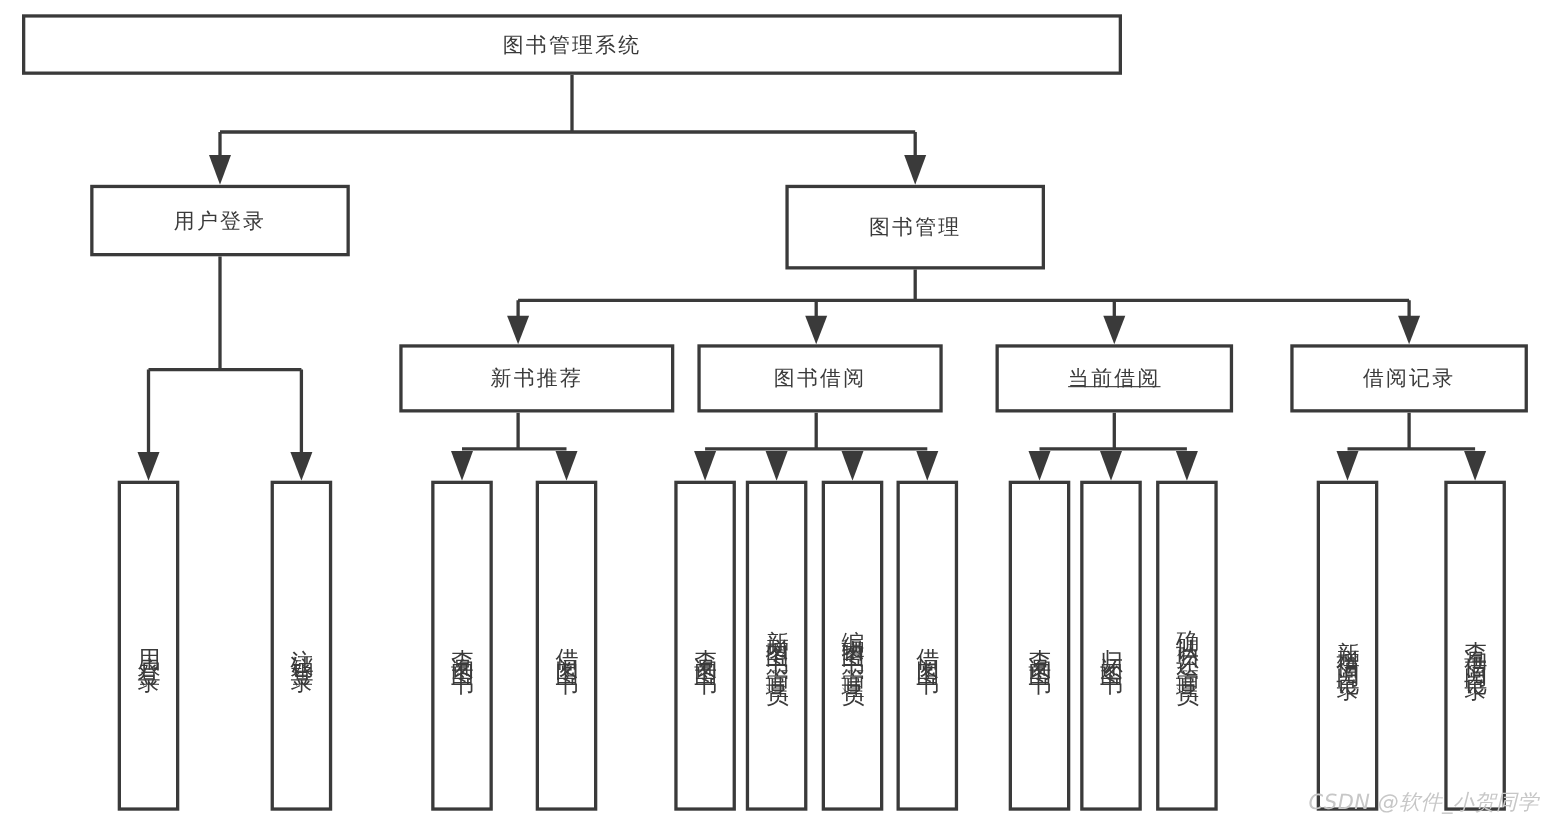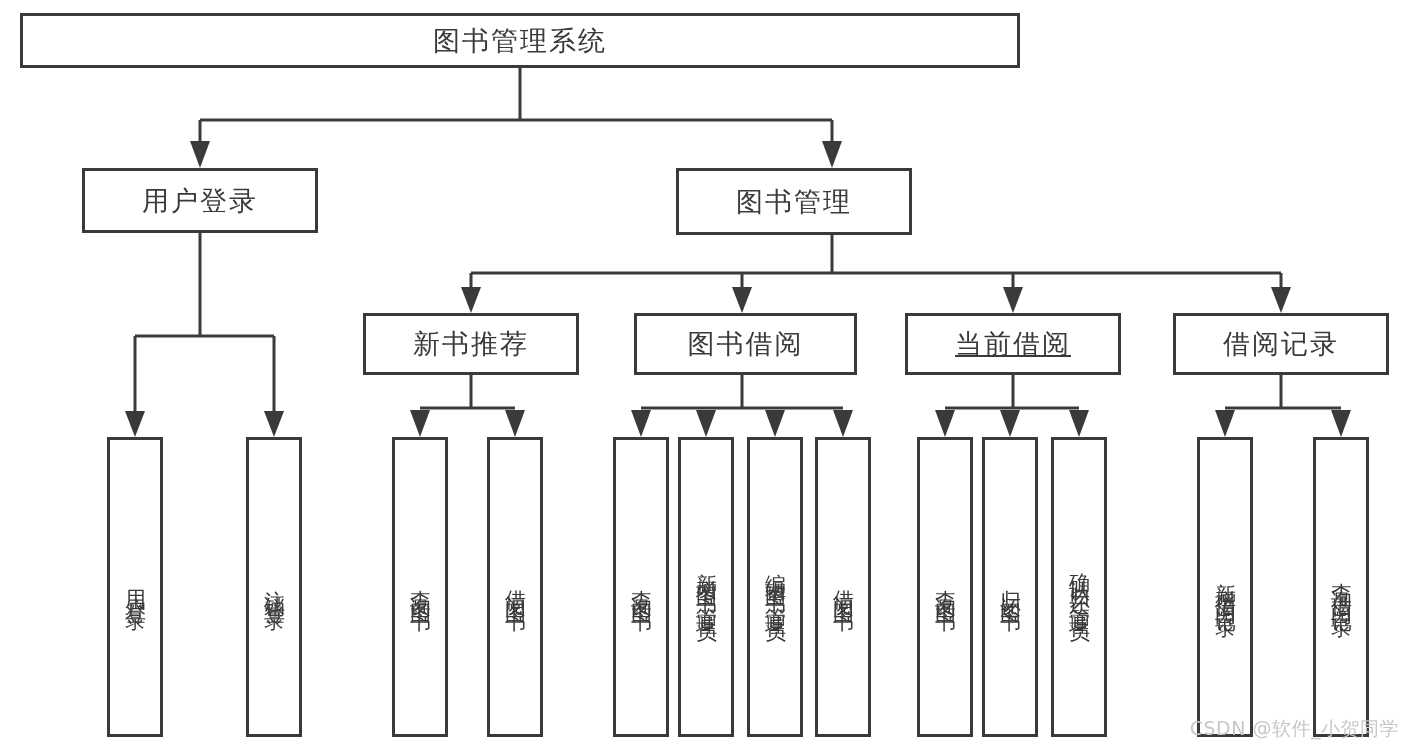--- a/index.html
+++ b/index.html
@@ -28,21 +28,21 @@
     box-sizing: border-box;
     border: 3px solid #3a3a3a;
     background: #ffffff;
     color: #3a3a3a;
     display: flex;
     align-items: center;
     justify-content: center;
     z-index: 2;
   }
   .h-node {
-    font-size: 27px;
+    font-size: 19px;
     letter-spacing: 2px;
     text-align: right;
   }
   .v-node {
     writing-mode: vertical-rl;
     text-orientation: mixed;
     font-size: 21px;
     letter-spacing: 7px;
     line-height: 1.1;
     width: 56px;
@@ -51,20 +51,21 @@
   }
   .watermark {
     position: absolute;
     right: 6px;
     bottom: 5px;
     font-size: 19px;
     color: #c7c7c7;
     letter-spacing: 0.5px;
     z-index: 3;
     white-space: nowrap;
+    font-style: italic;
   }
 </style>
 </head>
 <body>
 
 <div class="canvas">
 
   <svg class="connectors" viewBox="0 0 1405 747" xmlns="http://www.w3.org/2000/svg">
     <g stroke="#3a3a3a" stroke-width="3" fill="none">
 
@@ -109,25 +110,25 @@
     </g>
   </svg>
 
   <div class="node h-node" style="left:20px; top:13px; width:1000px; height:55px;">
     <span>图书管理系统</span>
   </div>
 
   <div class="node h-node" style="left:82px; top:168px; width:236px; height:65px;">
     <span>用户登录</span>
   </div>
-  <div class="node h-node" style="left:676px; top:168px; width:236px; height:67px;">
+  <div class="node h-node" style="left:714px; top:168px; width:236px; height:77px;">
     <span>图书管理</span>
   </div>
 
-  <div class="node h-node" style="left:363px; top:313px; width:216px; height:62px;">
+  <div class="node h-node" style="left:363px; top:313px; width:250px; height:62px;">
     <span>新书推荐</span>
   </div>
   <div class="node h-node" style="left:634px; top:313px; width:223px; height:62px;">
     <span>图书借阅</span>
   </div>
   <div class="node h-node" style="left:905px; top:313px; width:216px; height:62px;text-decoration:underline;">
     <span>当前借阅</span>
   </div>
   <div class="node h-node" style="left:1173px; top:313px; width:216px; height:62px;">
     <span>借阅记录</span>

